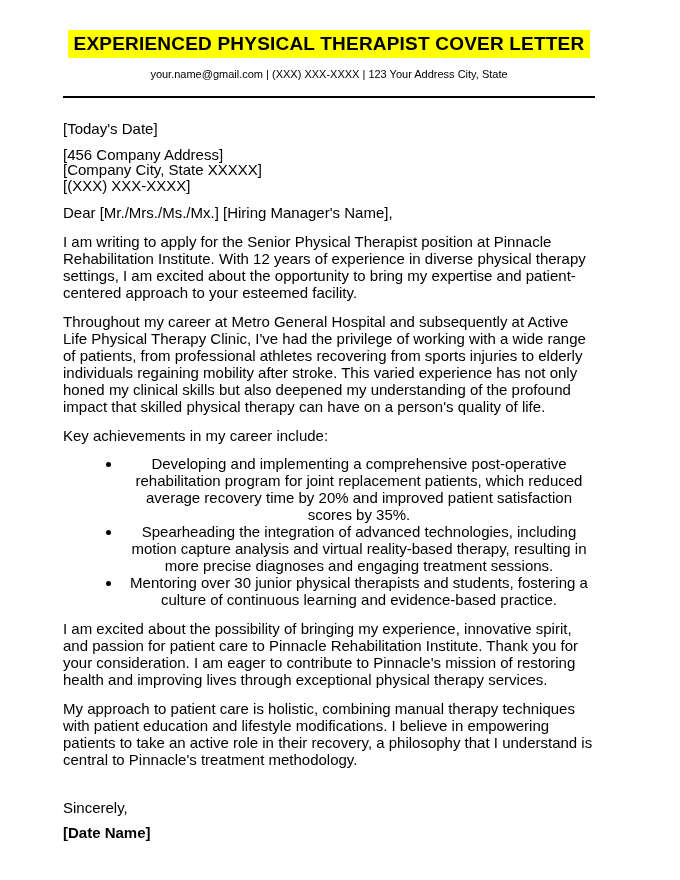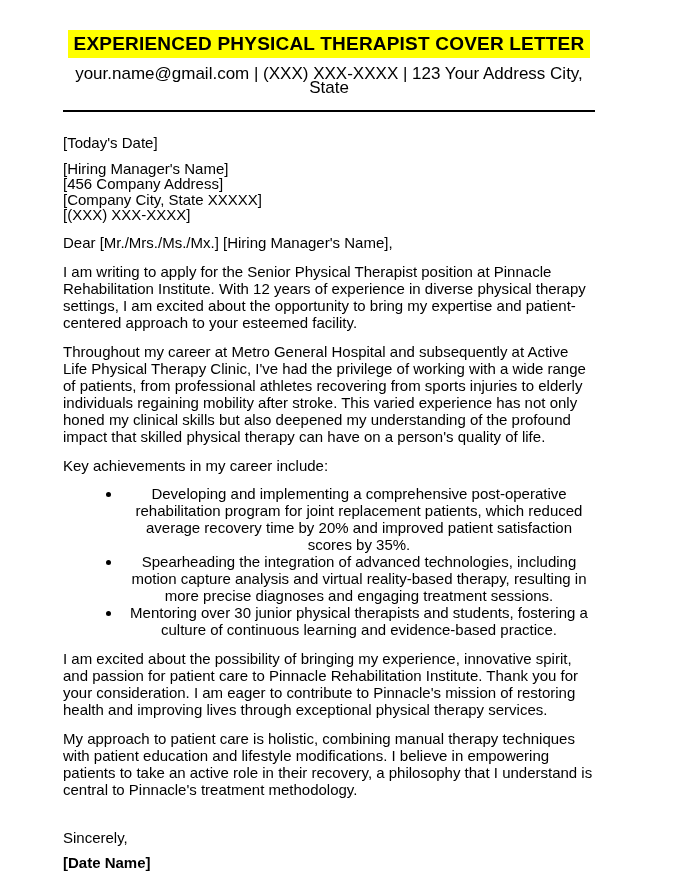--- a/index.html
+++ b/index.html
@@ -27,21 +27,21 @@
     background: var(--highlight, #ffff00);
     font-size: 19px;
     font-weight: bold;
     letter-spacing: 0.2px;
     padding: 4px 6px 3px 6px;
     line-height: 1.1;
     white-space: nowrap;
   }
   .contact-line {
     margin-top: 9px;
-    font-size: 17px;
+    font-size: 11px;
     line-height: 14px;
   }
   .header-rule {
     margin-top: 15px;
     border: none;
     border-top: 2px solid #000000;
     height: 0;
   }
   .letter-body {
     font-size: 15px;
@@ -73,21 +73,20 @@
     <span class="doc-title">EXPERIENCED PHYSICAL THERAPIST COVER LETTER</span>
     <div class="contact-line">your.name@gmail.com | (XXX) XXX-XXXX | 123 Your Address City, State</div>
     <hr class="header-rule">
   </div>
 
   <div class="letter-body">
 
     <div class="date-line">[Today's Date]</div>
 
     <div class="recipient-block">
-      <div class="addr-line">[Hiring Manager's Name]</div>
       <div class="addr-line">[456 Company Address]</div>
       <div class="addr-line">[Company City, State XXXXX]</div>
       <div class="addr-line">[(XXX) XXX-XXXX]</div>
     </div>
 
     <div class="salutation">Dear [Mr./Mrs./Ms./Mx.] [Hiring Manager's Name],</div>
 
     <p class="para">I am writing to apply for the Senior Physical Therapist position at Pinnacle Rehabilitation Institute. With 12 years of experience in diverse physical therapy settings, I am excited about the opportunity to bring my expertise and patient-centered approach to your esteemed facility.</p>
 
     <p class="para">Throughout my career at Metro General Hospital and subsequently at Active Life Physical Therapy Clinic, I've had the privilege of working with a wide range of patients, from professional athletes recovering from sports injuries to elderly individuals regaining mobility after stroke. This varied experience has not only honed my clinical skills but also deepened my understanding of the profound impact that skilled physical therapy can have on a person's quality of life.</p>

